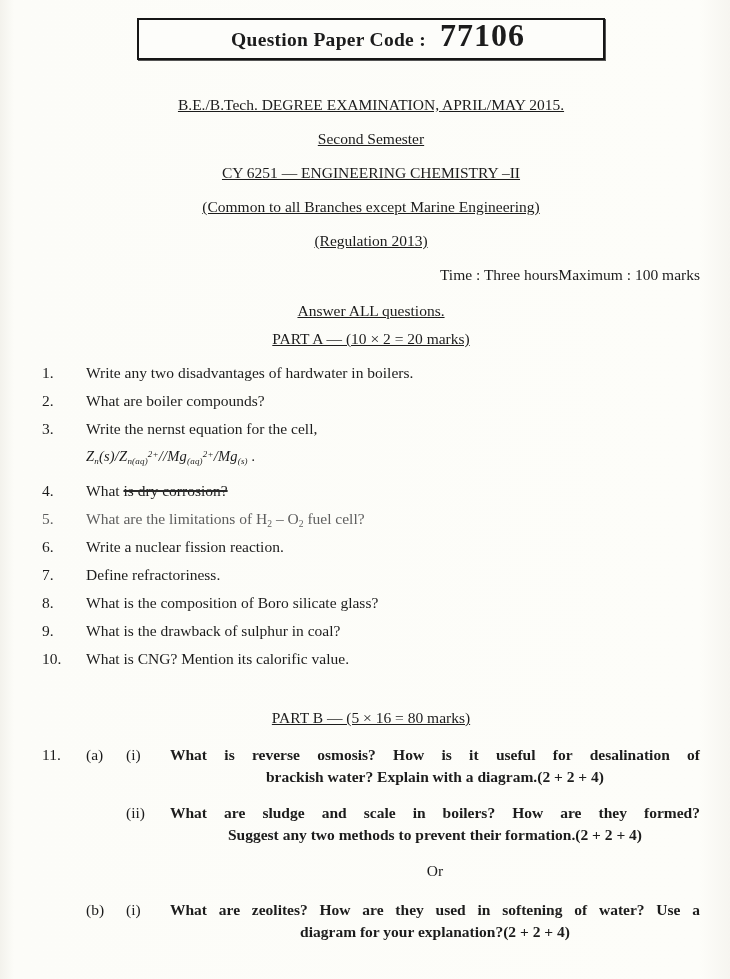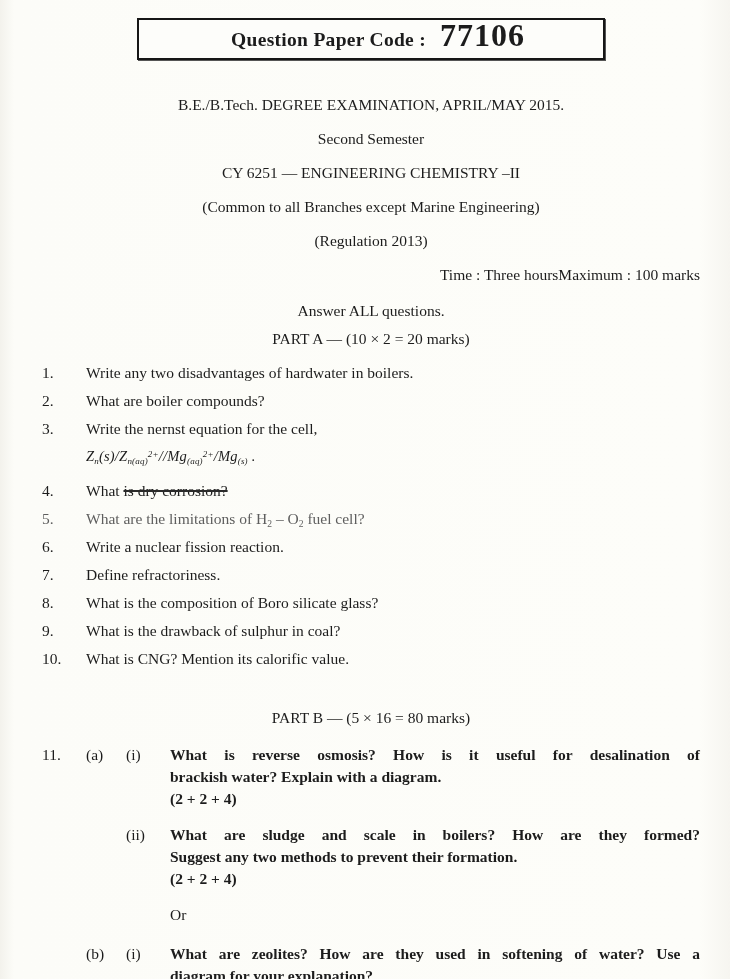--- a/index.html
+++ b/index.html
@@ -21,21 +21,21 @@
     margin:4px auto 34px;
     border:2.5px solid #161616;
     box-shadow:1px 1px 0 #555;
     text-align:center;
     padding:5px 8px 7px;
     font-weight:bold;
     background:#fdfdfa;
   }
   .code-label { font-size:19.5px; letter-spacing:.3px;margin-left:14px; }
   .code-value { font-size:32px; margin-left:10px; letter-spacing:1px; }
-  .center { text-align:center; }
+  .center { text-align:center;text-decoration:underline; }
   .hline { margin-bottom:13px; }
   .time-row { display:flex; justify-content:flex-end; margin-top:8px; }
   .answer-note { margin-top:15px; }
   .part-heading { margin:7px 0 13px; }
   .part-heading.part-b { margin:38px 0 16px; }
   
   .q-row { display:flex; margin-bottom:7px; }
   .q-num { flex:0 0 44px; }
   .q-body { flex:1; }
   .formula { margin:7px 0 6px; font-size:14.5px; letter-spacing:.2px;font-style:italic; }
@@ -43,22 +43,22 @@
   .strike { text-decoration:line-through; text-decoration-thickness:1.5px; text-decoration-color:#2a2a2a;text-align:right; }
   sub { font-size:.62em; vertical-align:-0.28em; line-height:0; }
   sup { font-size:.62em; vertical-align:.5em; line-height:0; }
   
   .pb-row { display:flex; margin-bottom:14px; line-height:22px; }
   .pb-c1 { flex:0 0 44px; }
   .pb-c2 { flex:0 0 40px; }
   .pb-c3 { flex:0 0 44px; }
   .pb-text { flex:1;font-weight:bold; }
   .pb-line1 { text-align:justify; text-align-last:justify; }
-  .pb-line2 { display:flex; justify-content:space-between;flex-direction:column; }
-  .or-row { margin:6px 0 18px 128px; }
+  .pb-line2 { display:flex; justify-content:center; }
+  .or-row { margin:6px 0 18px 128px; text-align:center; }
 </style>
 </head>
 <body>
 
 <div class="page">
 
   <div class="code-box">
     <span class="code-label">Question Paper Code :</span>
     <span class="code-value">77106</span>
   </div>

